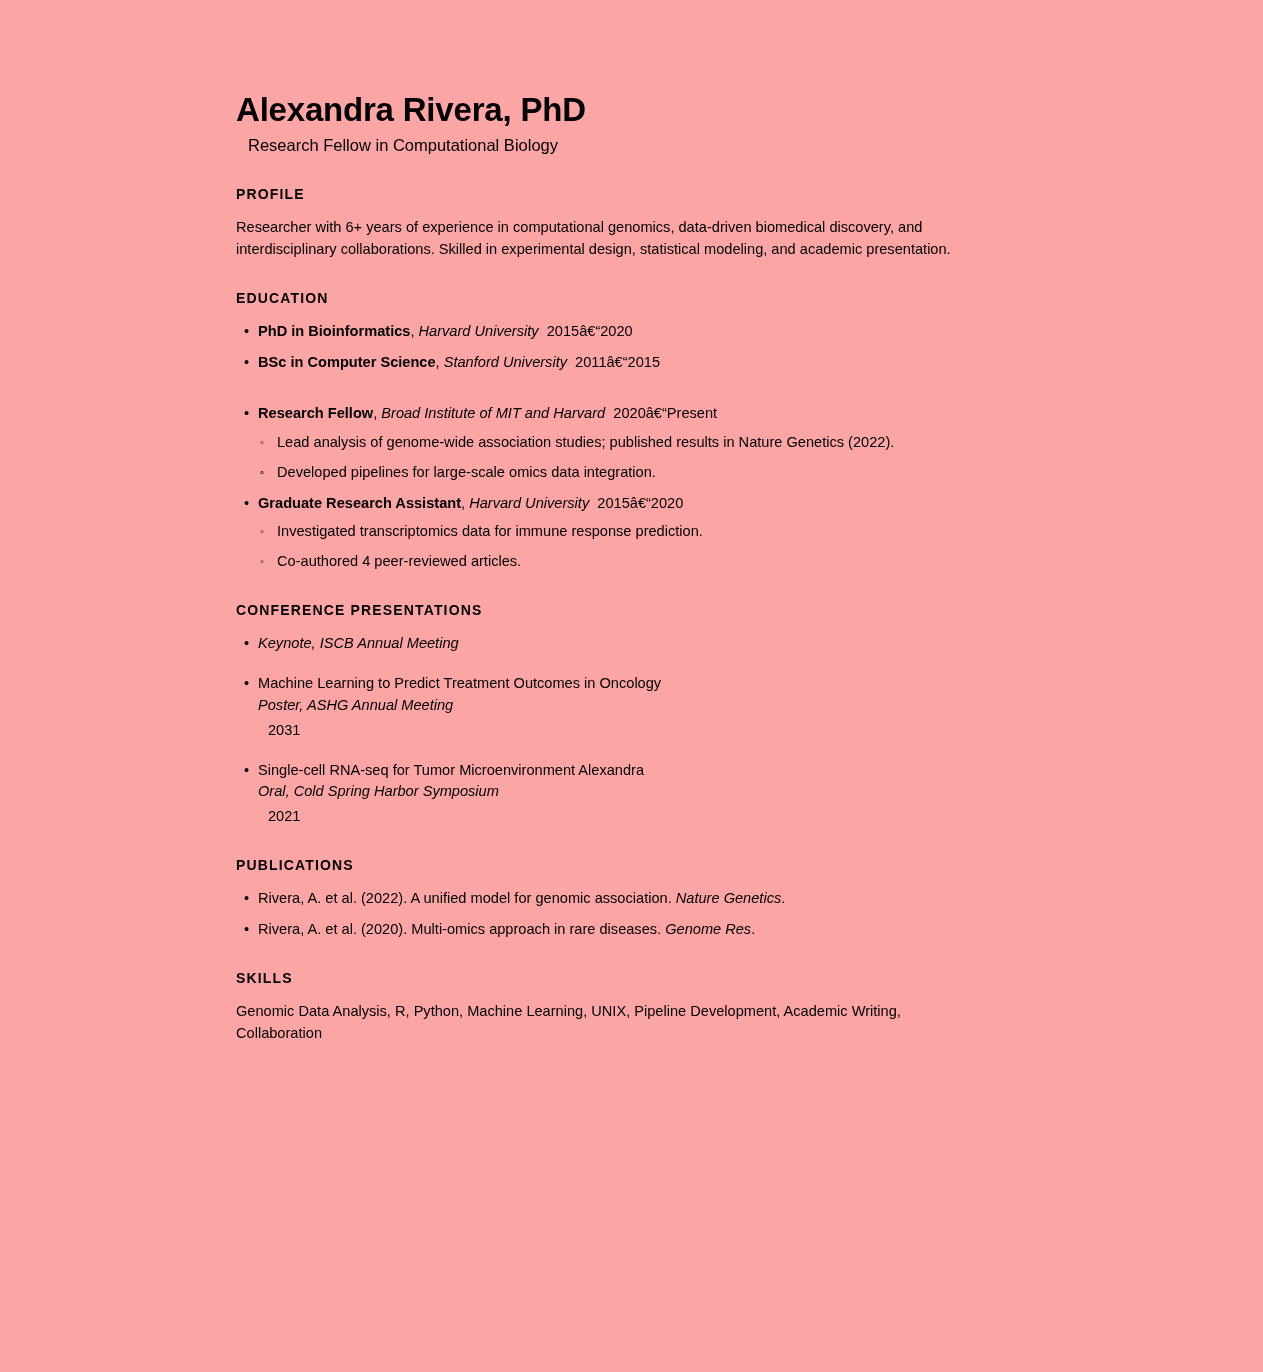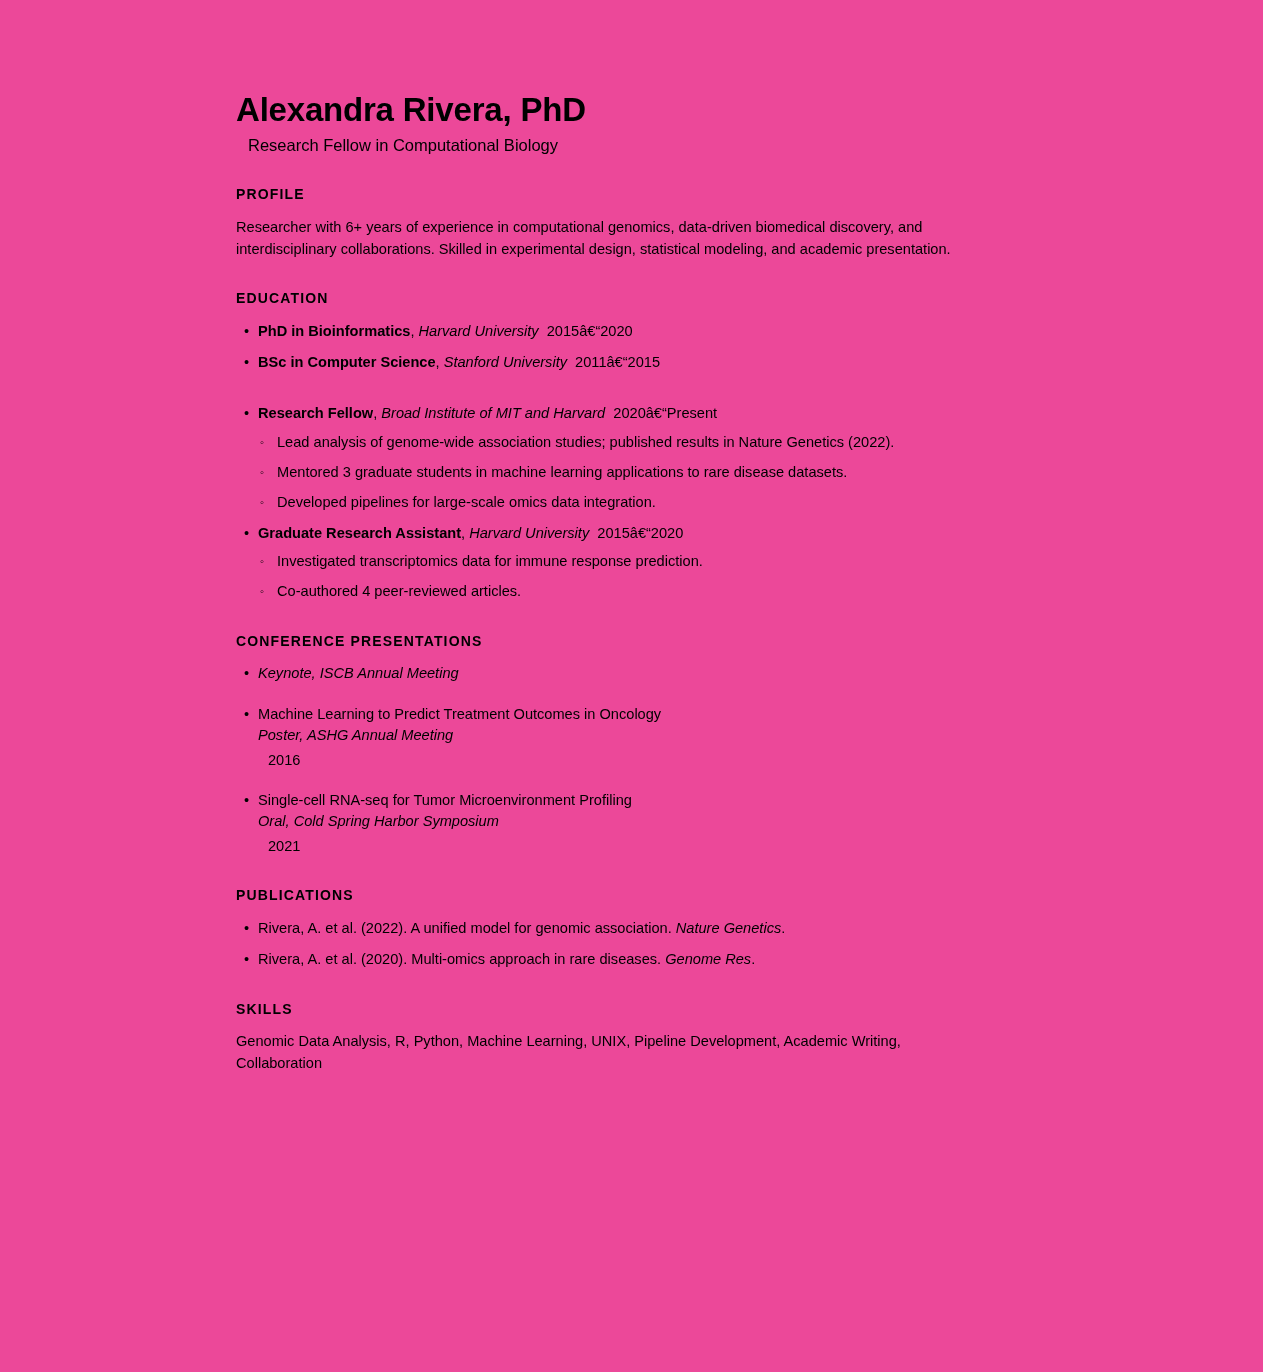--- a/index.html
+++ b/index.html
@@ -10,21 +10,21 @@
   body {
     width: 1263px;
     min-height: 1372px;
     font-family: "Liberation Sans", sans-serif;
     color: #000000;
     -webkit-font-smoothing: antialiased;
   }
   .page {
     width: 1263px;
     min-height: 1372px;
-    background: #ec4899;
+    background: #fca5a5;
     box-sizing: border-box;
     padding: 92px 0 40px 0;
   }
   .resume {
     width: 762px;
     margin-left: 236px;
   }
 
   
   .name {
@@ -185,21 +185,21 @@
         </li>
       </ul>
     </div>
 
     <div class="section">
       <ul class="lvl1">
         <li>
           <span class="bullet">•</span><span class="role">Research Fellow</span><span class="comma">, </span><span class="org">Broad Institute of MIT and Harvard</span><span class="dates">  2020â€“Present</span>
           <ul class="lvl2">
             <li><span class="bullet-o">◦</span><span>Lead analysis of genome-wide association studies; published results in Nature Genetics (2022).</span></li>
-            <li><span class="bullet-o">◦</span><span>Mentored 3 graduate students in machine learning applications to rare disease datasets.</span></li>
+            <li><span class="bullet-o">◦</span></li>
             <li><span class="bullet-o">◦</span><span>Developed pipelines for large-scale omics data integration.</span></li>
           </ul>
         </li>
         <li>
           <span class="bullet">•</span><span class="role">Graduate Research Assistant</span><span class="comma">, </span><span class="org">Harvard University</span><span class="dates">  2015â€“2020</span>
           <ul class="lvl2">
             <li><span class="bullet-o">◦</span><span>Investigated transcriptomics data for immune response prediction.</span></li>
             <li><span class="bullet-o">◦</span><span>Co-authored 4 peer-reviewed articles.</span></li>
           </ul>
         </li>
@@ -210,25 +210,25 @@
       <h2 class="section-title">CONFERENCE PRESENTATIONS</h2>
       <ul class="talks">
         <li>
           <span class="bullet">•</span>
           <div class="talk-venue">Keynote, ISCB Annual Meeting</div>
         </li>
         <li>
           <span class="bullet">•</span>
           <div class="talk-title">Machine Learning to Predict Treatment Outcomes in Oncology</div>
           <div class="talk-venue">Poster, ASHG Annual Meeting</div>
-          <div class="talk-year">2016</div>
+          <div class="talk-year">2031</div>
         </li>
         <li>
           <span class="bullet">•</span>
-          <div class="talk-title">Single-cell RNA-seq for Tumor Microenvironment Profiling</div>
+          <div class="talk-title">Single-cell RNA-seq for Tumor Microenvironment Alexandra</div>
           <div class="talk-venue">Oral, Cold Spring Harbor Symposium</div>
           <div class="talk-year">2021</div>
         </li>
       </ul>
     </div>
 
     <div class="section">
       <h2 class="section-title">PUBLICATIONS</h2>
       <ul class="lvl1">
         <li>

